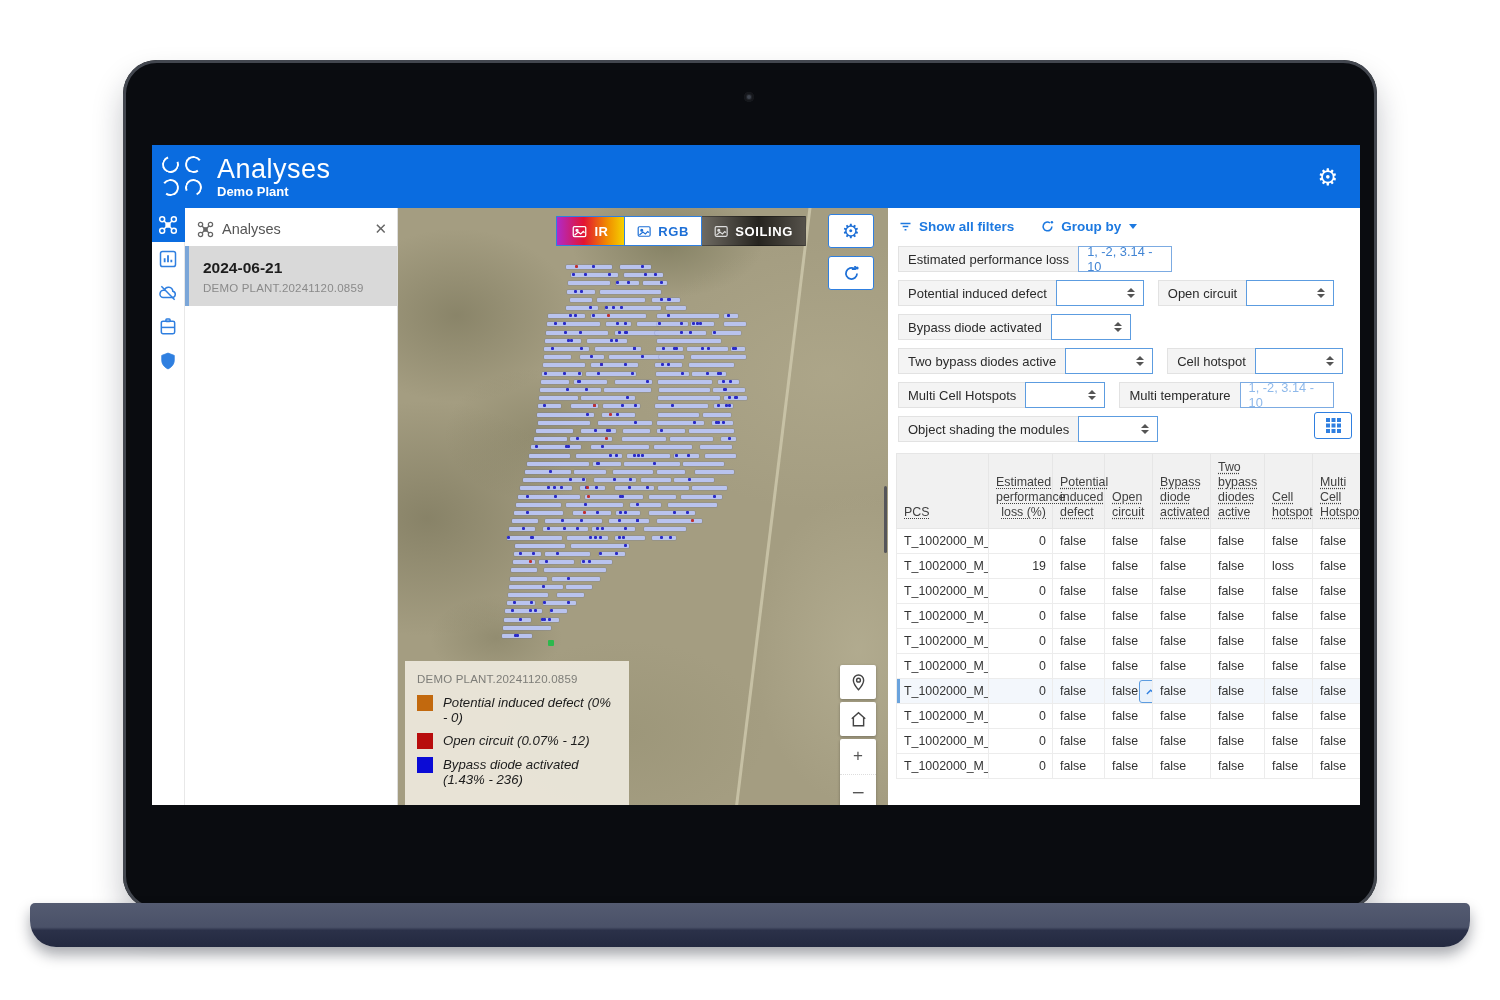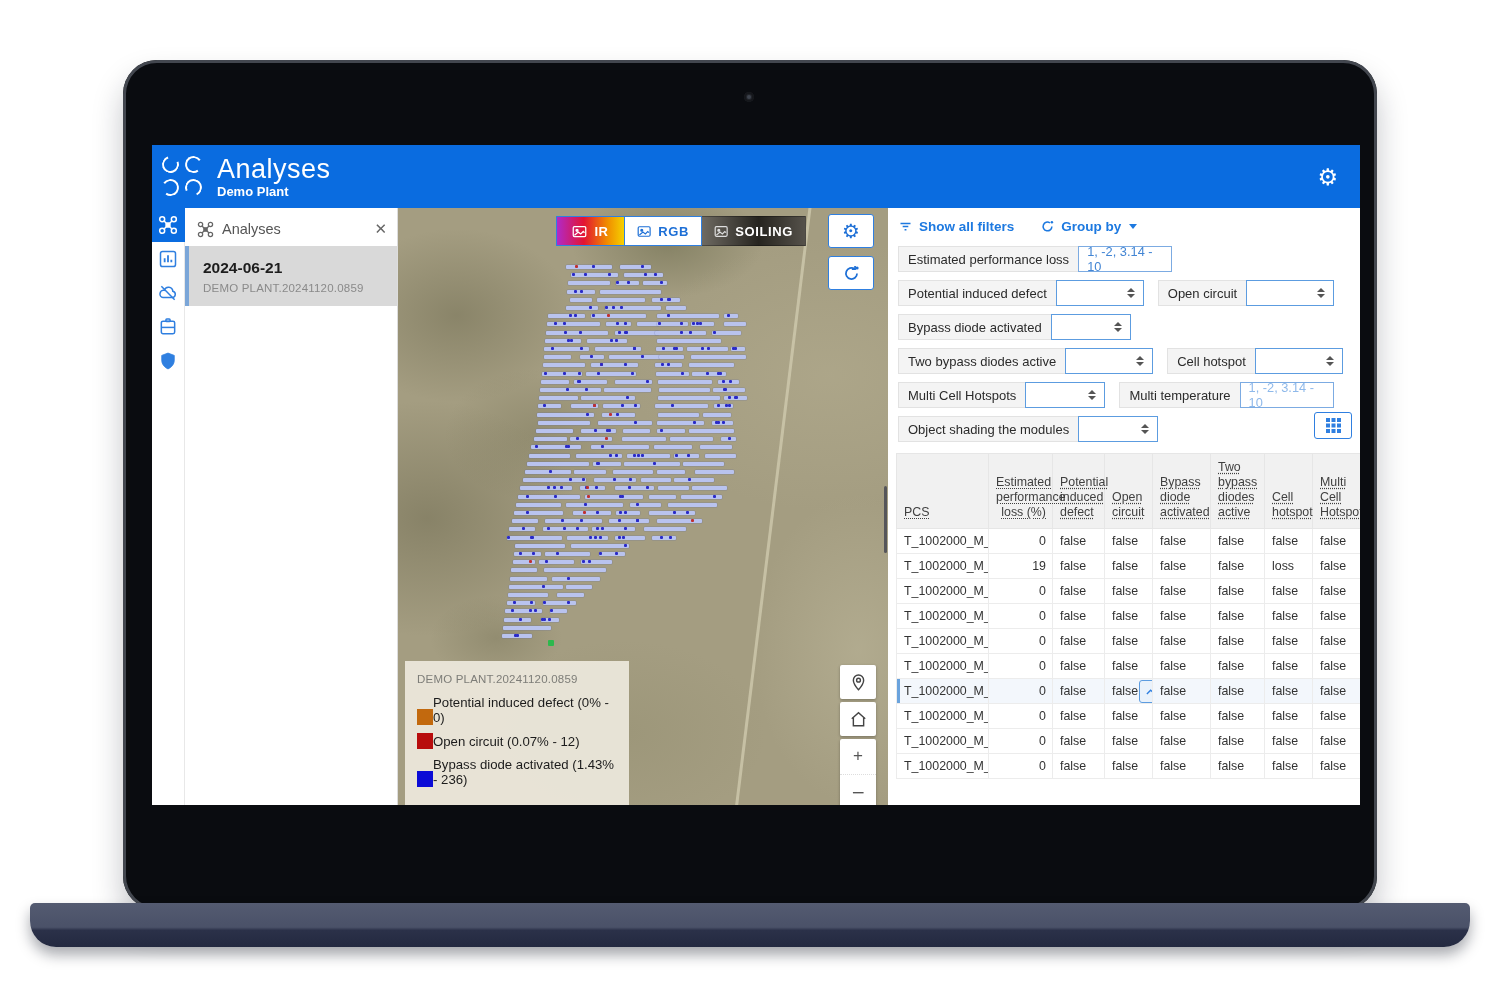--- a/index.html
+++ b/index.html
@@ -91,21 +91,21 @@
     display:flex; align-items:center; justify-content:center; color:#444; cursor:pointer; }
   .ctl-btn svg { width:19px; height:19px; }
   .zoomctl { position:absolute; width:36px; height:70px; background:#fff; border-radius:2px; box-shadow:0 1px 3px rgba(0,0,0,.3);
     display:flex; flex-direction:column; }
   .zoomctl .zbtn { flex:1; display:flex; align-items:center; justify-content:center; font-size:17px; color:#555; cursor:pointer; }
   .zoomctl .zbtn:first-child { border-bottom:1px dotted #ddd; }
   .map-scrollbar { position:absolute; right:1px; top:278px; width:3px; height:67px; background:#55555a; border-radius:2px; }
 
   .legend { position:absolute; left:7px; bottom:0; width:224px; background:rgba(234,230,218,.96); padding:12px 12px 10px 12px; }
   .legend-title { font-size:11.5px; color:#7d7d78; letter-spacing:.2px; margin-bottom:10px; }
-  .legend-row { display:flex; align-items:flex-end; margin-bottom:8px; }
+  .legend-row { display:flex; align-items:flex-start; gap:10px; margin-bottom:8px;font-style:italic; }
   .legend-swatch { width:16px; height:16px; flex:0 0 auto; }
   .legend-label { font-size:13.2px; color:#1c1c1c; }
 
   
   .rpanel { width:472px; background:#fff; position:relative; overflow:hidden; font-size:13px; }
   .ftoolbar { display:flex; align-items:center; gap:26px; padding:11px 0 8px 10px; color:#1d79e0; font-weight:700; font-size:13.5px; }
   .ftool { display:flex; align-items:center; gap:6px; cursor:pointer; }
   .ftool svg { width:15px; height:15px; }
   .caret-down { width:0; height:0; border-left:4.5px solid transparent; border-right:4.5px solid transparent; border-top:5px solid #1d79e0; margin-left:2px; }
 

